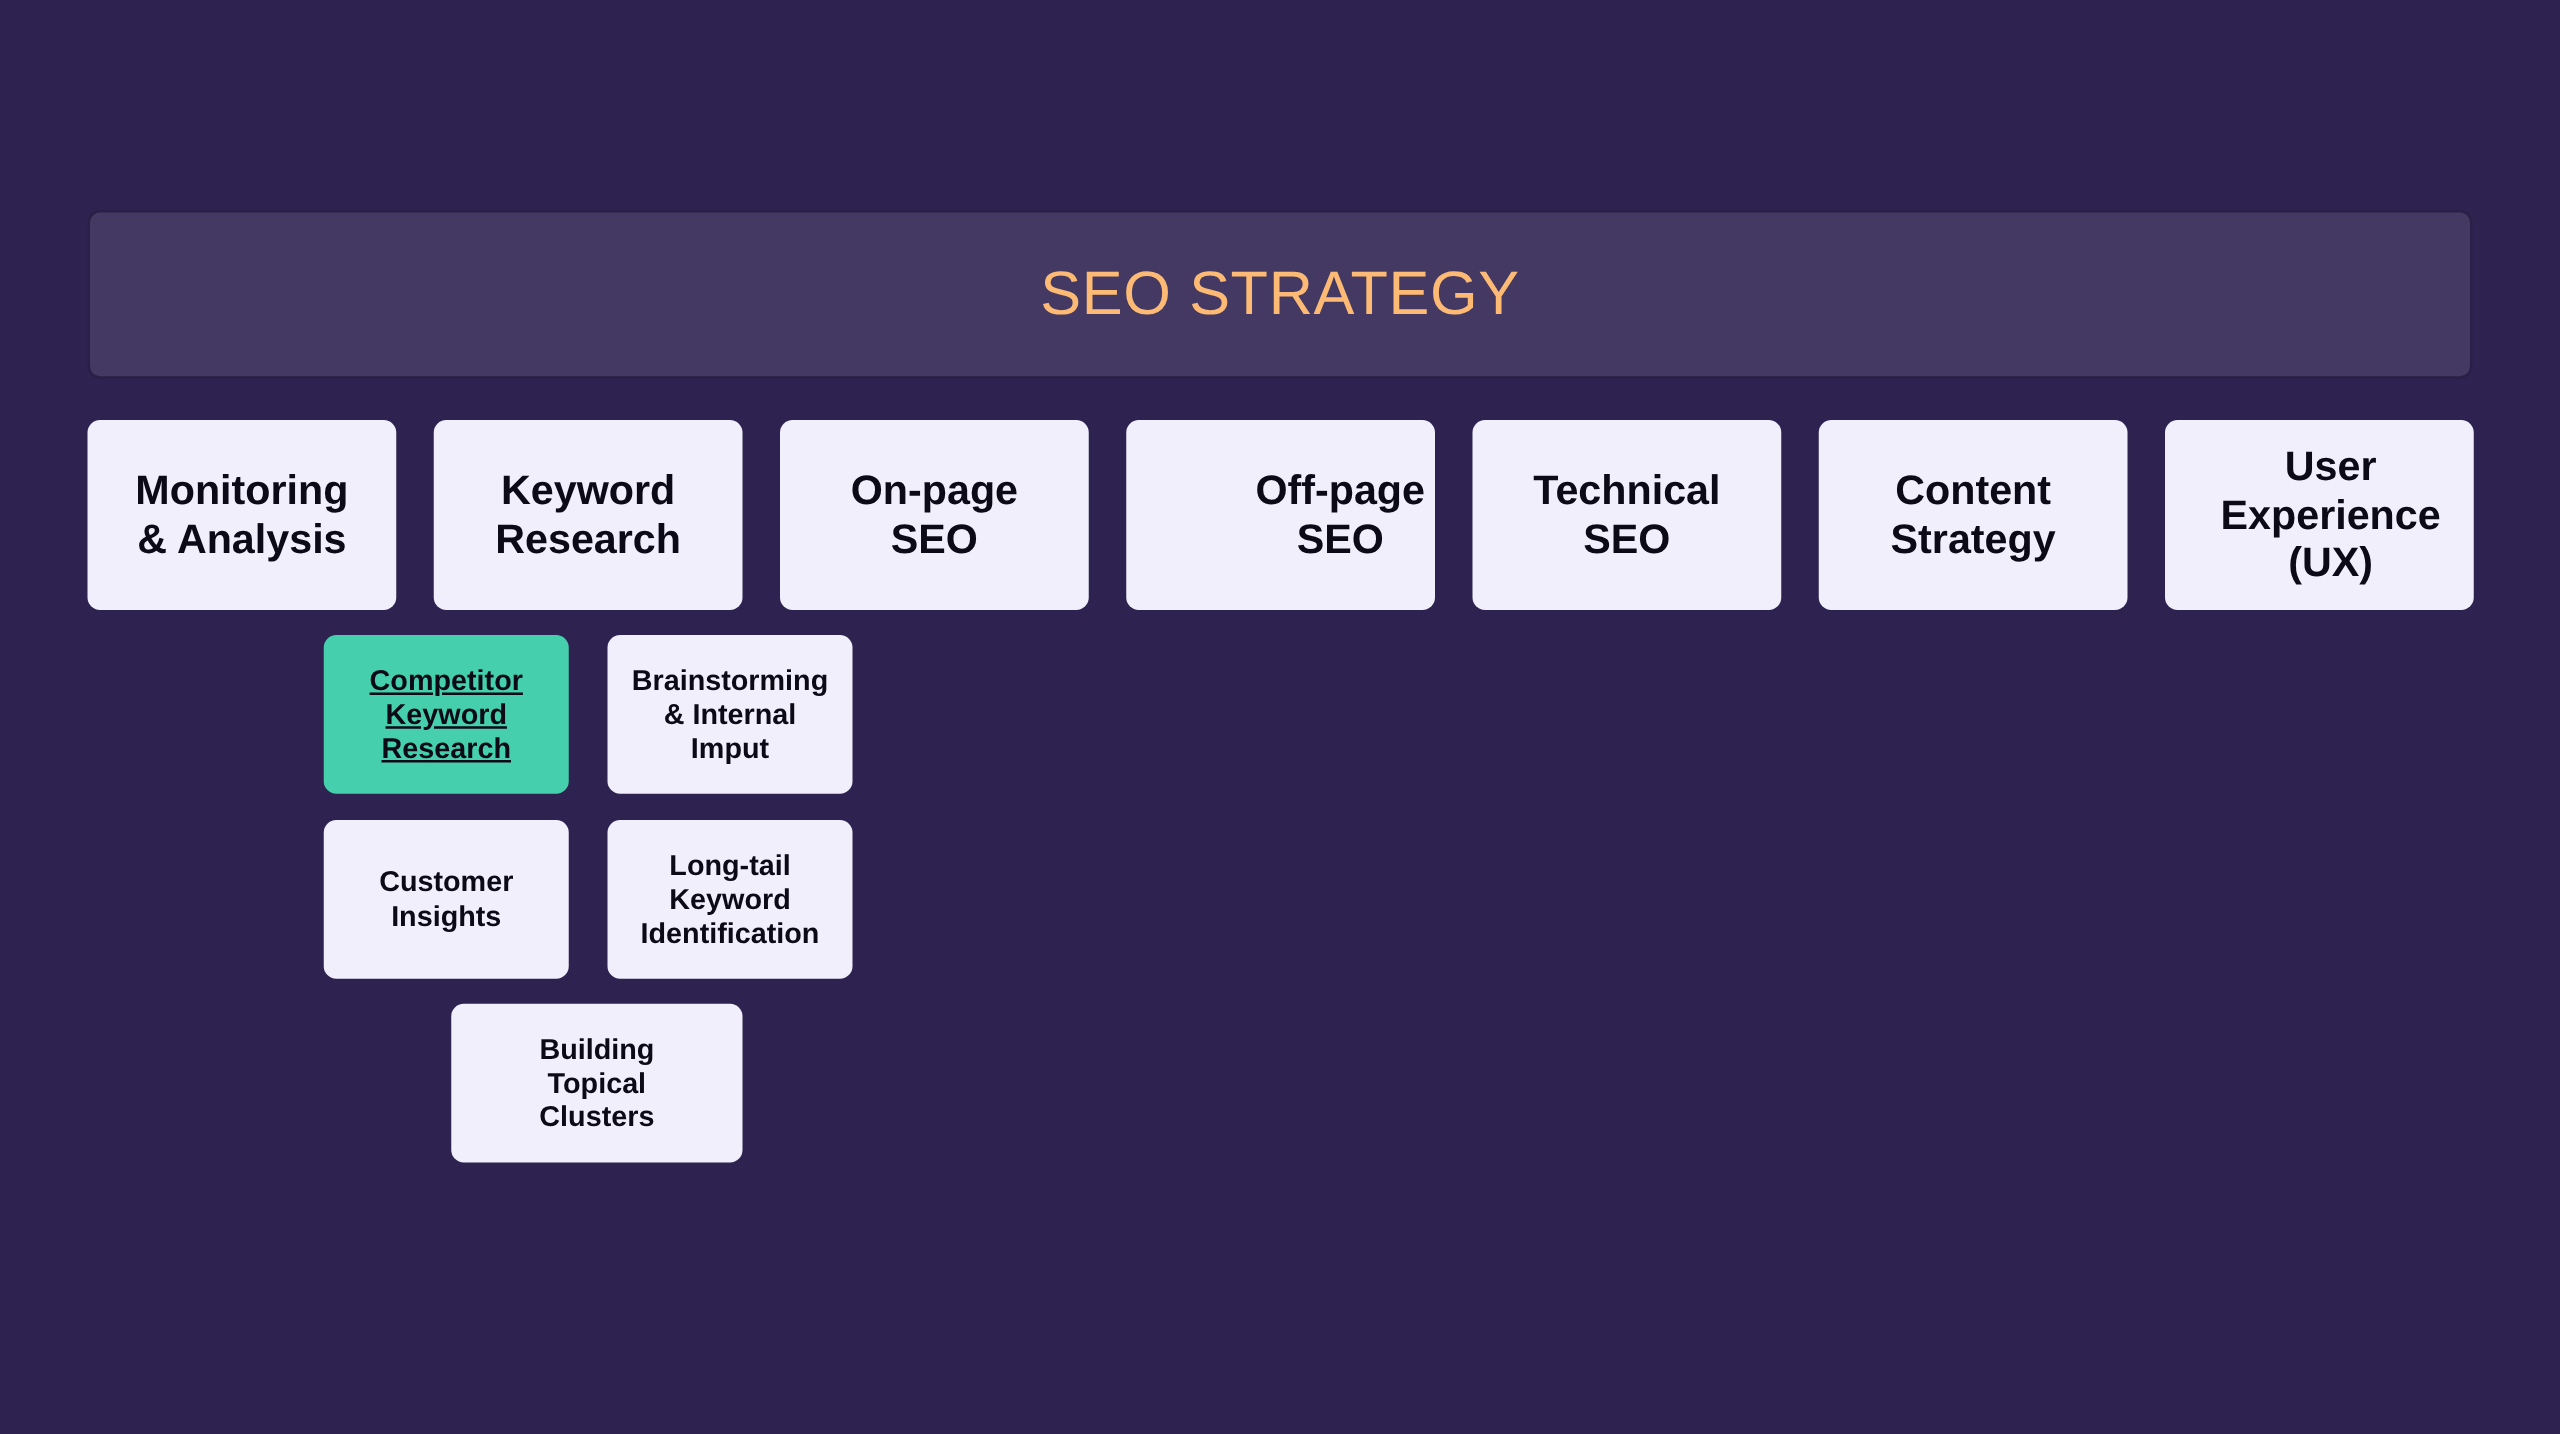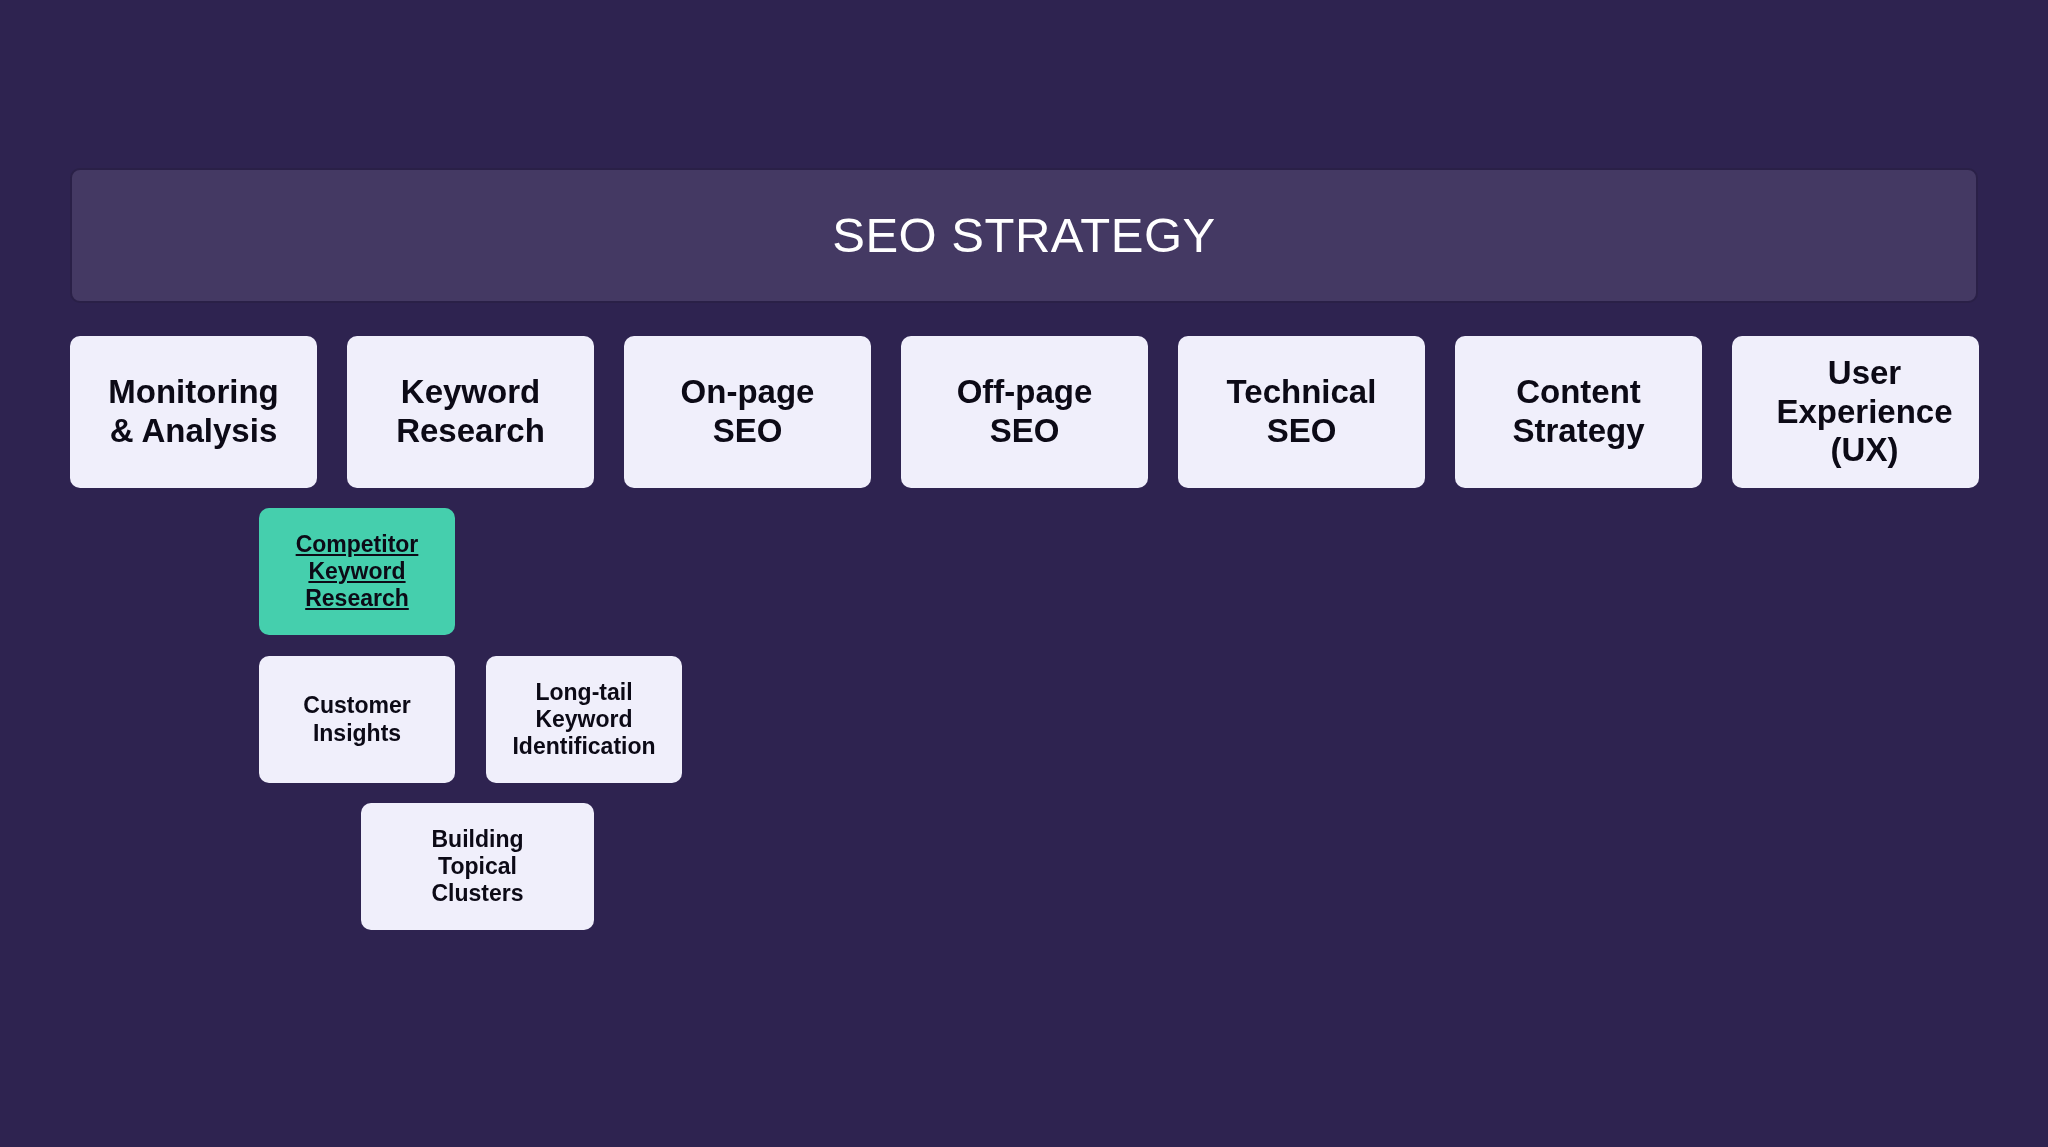--- a/index.html
+++ b/index.html
@@ -32,21 +32,21 @@
     height: 135px;
     box-sizing: border-box;
     background: #443963;
     border: 2px solid #2A2047;
     border-radius: 10px;
     display: flex;
     align-items: center;
     justify-content: center;
   }
   .root-banner-title {
-    color: #ffffff;
+    color: #fdba74;
     font-size: 49px;
     font-weight: 400;
     letter-spacing: 0.5px;
     line-height: 1.1;
     text-align: center;
     white-space: pre;
   }
 
   
   .node {
@@ -110,21 +110,21 @@
   <div class="node level1" style="left:347px; width:247px;">
     <span class="node-label">Keyword
 Research</span>
   </div>
 
   <div class="node level1" style="left:624px; width:247px;">
     <span class="node-label">On-page
 SEO</span>
   </div>
 
-  <div class="node level1" style="left:901px; width:247px;">
+  <div class="node level1" style="left:901px; width:247px;justify-content:flex-end;">
     <span class="node-label">Off-page
 SEO</span>
   </div>
 
   <div class="node level1" style="left:1178px; width:247px;justify-content:center;">
     <span class="node-label">Technical
 SEO</span>
   </div>
 
   <div class="node level1" style="left:1455px; width:247px;">
@@ -137,20 +137,25 @@
 Experience
 (UX)</span>
   </div>
 
   <div class="node level2 row-a col-left highlight">
     <span class="node-label">Competitor
 Keyword
 Research</span>
   </div>
 
+  <div class="node level2 row-a col-right">
+    <span class="node-label">Brainstorming
+&amp; Internal
+Imput</span>
+  </div>
 
   <div class="node level2 row-b col-left">
     <span class="node-label">Customer
 Insights</span>
   </div>
 
   <div class="node level2 row-b col-right">
     <span class="node-label">Long-tail
 Keyword
 Identification</span>

